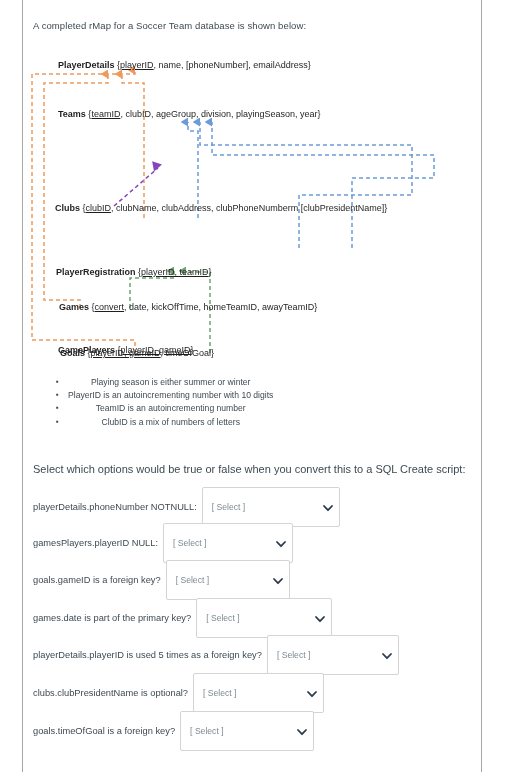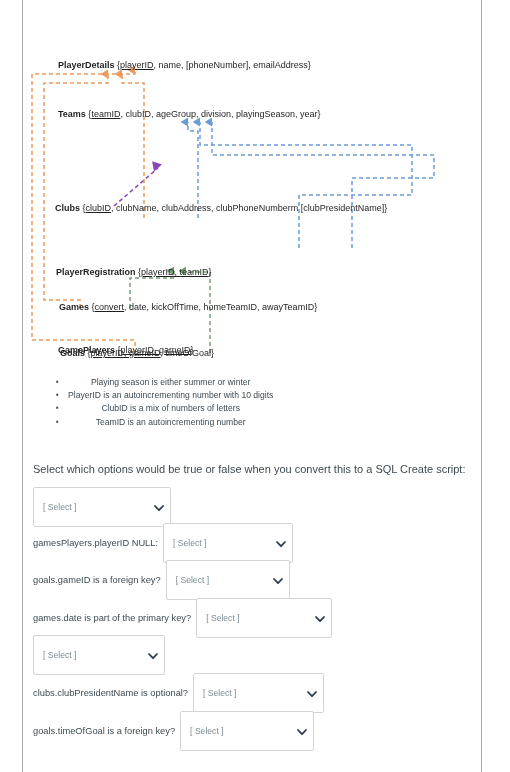--- a/index.html
+++ b/index.html
@@ -135,20 +135,21 @@
   }
   .chev svg { display: block; }
 </style>
 </head>
 <body>
 
 <div class="page-frame"></div>
 
 <div class="content">
 
+  <div class="intro">A completed rMap for a Soccer Team database is shown below:</div>
 
   <div class="diagram">
 
     <svg width="460" height="320">
       <defs>
         <marker id="ahO" markerWidth="6" markerHeight="6" refX="3" refY="5" orient="auto">
           <path d="M3,0 L0,5 L6,5 Z" fill="#ED9A5B"></path>
         </marker>
         <marker id="ahB" markerWidth="6" markerHeight="6" refX="3" refY="5" orient="auto">
           <path d="M3,0 L0,5 L6,5 Z" fill="#6B9BD9"></path>
@@ -232,27 +233,28 @@
 
   </div>
 
   <div class="rel" style="position:absolute; left:58px; top:345px;">
     <span class="rname">GamePlayers</span><span> {</span><span class="pk">playerID, gameID</span><span>}</span>
   </div>
 
   <ul class="bullets">
     <li>Playing season is either summer or winter</li>
     <li>PlayerID is an autoincrementing number with 10 digits</li>
+    <li>TeamID is an autoincrementing number</li>
     <li>ClubID is a mix of numbers of letters</li>
-    <li>TeamID is an autoincrementing number</li>
   </ul>
 
   <div class="prompt">Select which options would be true or false when you convert this to a SQL Create script:</div>
 
   <div class="q-row" style="left:33px; top:487px;">
+    <span class="q-label">playerDetails.phoneNumber NOTNULL:</span>
     <span class="select-box" style="width:138px;">
       <span class="select-text">[ Select ]</span>
       <span class="chev">
         <svg viewBox="0 0 12 12" width="12" height="12">
             <path d="M2,4 L6,8.2 L10,4" stroke="#2b3a4a" stroke-width="1.8" fill="none" stroke-linecap="round" stroke-linejoin="round"></path>
           </svg>
       </span>
     </span>
   </div>
 
@@ -286,20 +288,21 @@
       <span class="select-text">[ Select ]</span>
       <span class="chev">
         <svg viewBox="0 0 12 12" width="12" height="12">
             <path d="M2,4 L6,8.2 L10,4" stroke="#2b3a4a" stroke-width="1.8" fill="none" stroke-linecap="round" stroke-linejoin="round"></path>
           </svg>
       </span>
     </span>
   </div>
 
   <div class="q-row" style="left:33px; top:635px;">
+    <span class="q-label">playerDetails.playerID is used 5 times as a foreign key?</span>
     <span class="select-box" style="width:132px;">
       <span class="select-text">[ Select ]</span>
       <span class="chev">
         <svg viewBox="0 0 12 12" width="12" height="12">
             <path d="M2,4 L6,8.2 L10,4" stroke="#2b3a4a" stroke-width="1.8" fill="none" stroke-linecap="round" stroke-linejoin="round"></path>
           </svg>
       </span>
     </span>
   </div>
 

